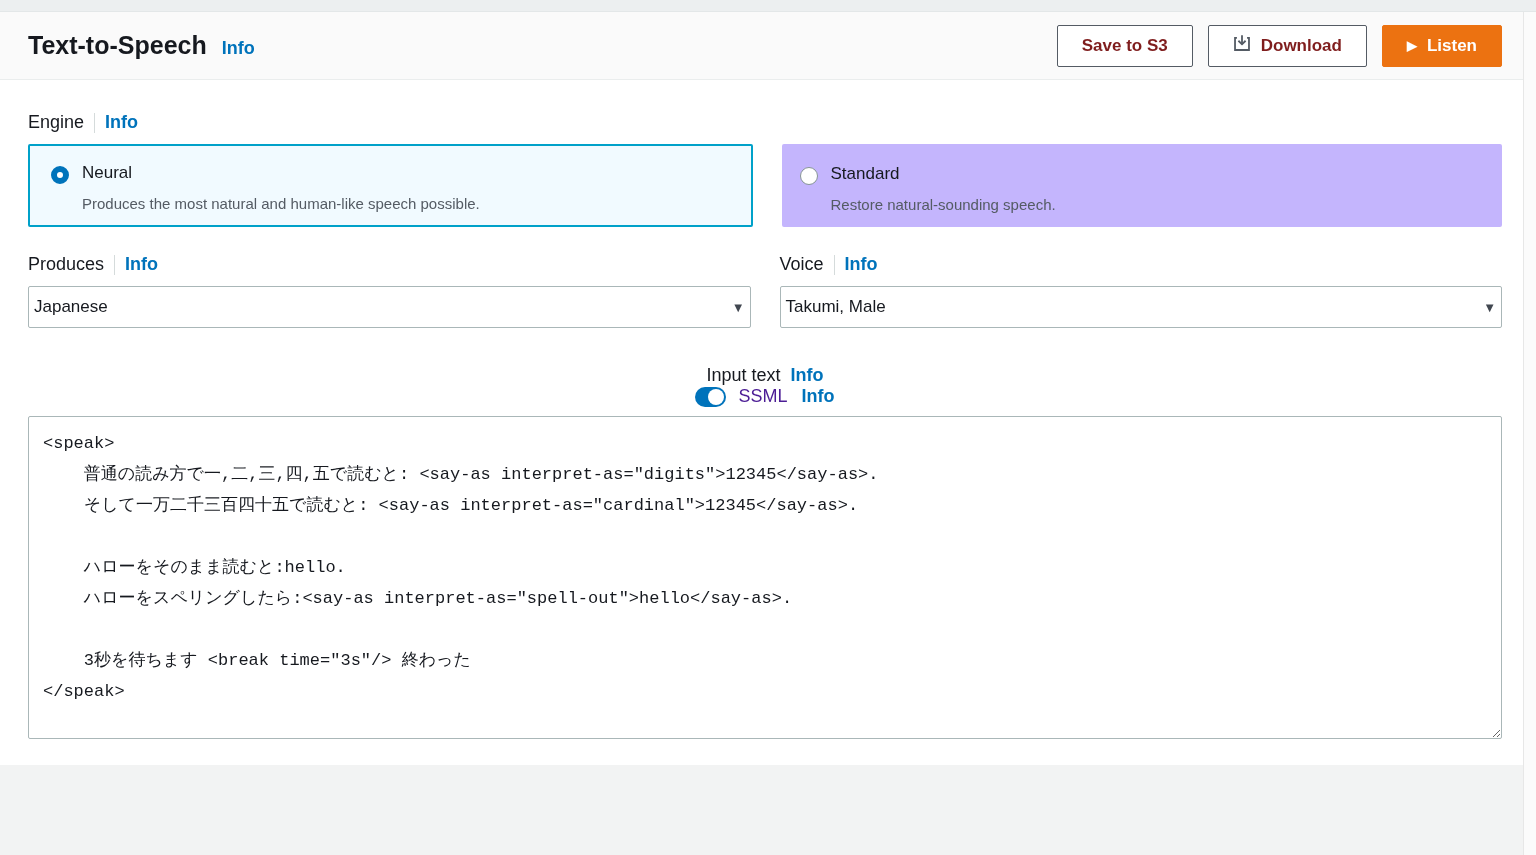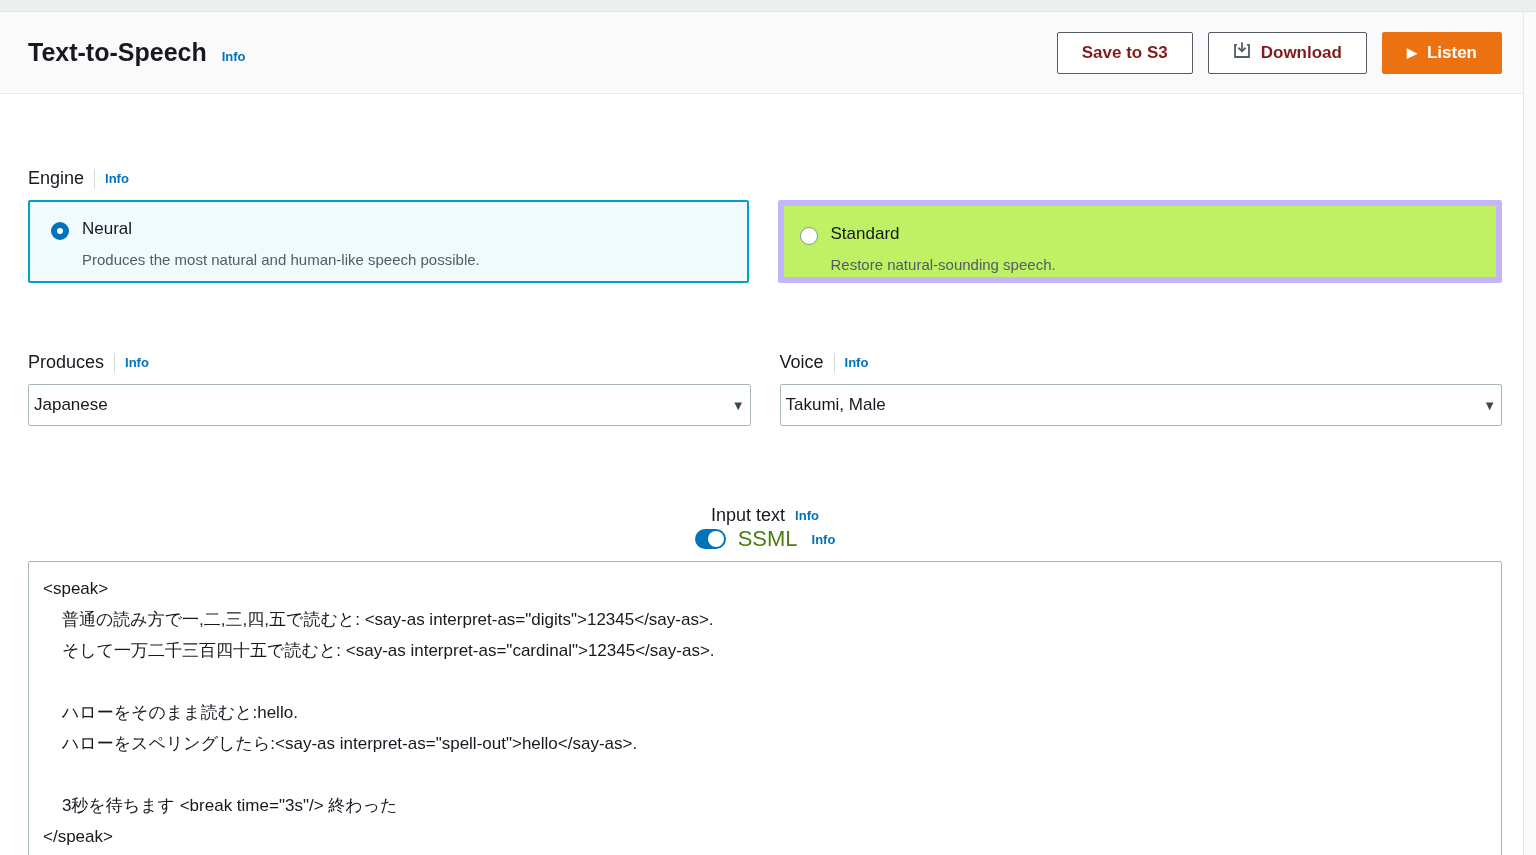--- a/index.html
+++ b/index.html
@@ -11,34 +11,34 @@
     overflow: hidden;
   }
   .top-strip {
     height: 12px;
     background: #eceff0;
     border-bottom: 1px solid #e3e7e8;
   }
   .page-card { background: #ffffff; }
   
   .header {
-    height: 82px;
+    height: 68px;
     background: #fafafa;
     border-bottom: 1px solid #eaeded;
     display: flex;
     align-items: center;
     justify-content: space-between;
     padding: 0 34px 0 28px;
   }
   .title-wrap { display: flex; align-items: baseline; }
   .page-title { font-size: 25px; font-weight: 700; color: #16191f; }
   .info-link {
     color: #0073bb;
     font-weight: 700;
-    font-size: 13px;
+    font-size: 18px;
     text-decoration: none;
     cursor: pointer;
   }
   .title-wrap .info-link { margin-left: 15px; }
   .header-actions { display: flex; align-items: center; gap: 15px; }
   .btn {
     display: inline-flex;
     align-items: center;
     justify-content: center;
     gap: 10px;
@@ -63,41 +63,40 @@
     line-height: 1;
     color: #ffffff;
   }
   .download-svg { display: block; }
   
   .content { padding: 32px 34px 26px 28px; background: #ffffff; }
   .field-label-row {
     display: flex;
     align-items: center;
     margin-bottom: 11px;
-    margin-top: 42px;
   }
   .field-label { font-size: 18px; color: #16191f; }
   .label-divider {
     width: 1px;
     height: 20px;
     background: #d5dbdb;
     margin: 0 10px;
   }
   .no-divider .info-link { margin-left: 10px; }
   .two-col { display: flex; gap: 29px; }
   .col { flex: 1; min-width: 0; }
   
   .option-card {
     display: flex;
     align-items: flex-start;
     gap: 13px;
     padding: 18px 18px 20px 16px;
-    border: 6px solid #c4b5fd;
+    border: 2px solid #c4b5fd;
     border-radius: 2px;
-    background: #bef264;
+    background: #c4b5fd;
     height: 83px;
     cursor: pointer;
   }
   .option-card.selected {
     border: 2px solid #00a1c9;
     background: #f1faff;
     padding: 17px 17px 6px 21px;
   }
   .radio {
     width: 18px;
@@ -148,31 +147,31 @@
   }
   .toggle-knob {
     position: absolute;
     top: 2px;
     right: 2px;
     width: 16px;
     height: 16px;
     border-radius: 50%;
     background: #ffffff;
   }
-  .ssml-label { font-size: 22px; color: #4d7c0f; }
+  .ssml-label { font-size: 18px; color: #4c1d95; }
   .ssml-wrap .info-link { margin-left: 2px; }
   .input-textarea {
     display: block;
     width: 100%;
     height: 323px;
     border: 1px solid #aab7b8;
     border-radius: 2px;
     background: #ffffff;
     padding: 11px 14px;
-    font-family: Liberation Sans, sans-serif;
+    font-family: Liberation Mono, monospace;
     font-size: 17px;
     line-height: 31px;
     color: #16191f;
     resize: both;
     outline: none;
     white-space: pre-wrap;
   }
   .textarea-footer {
     display: flex;
     align-items: center;

